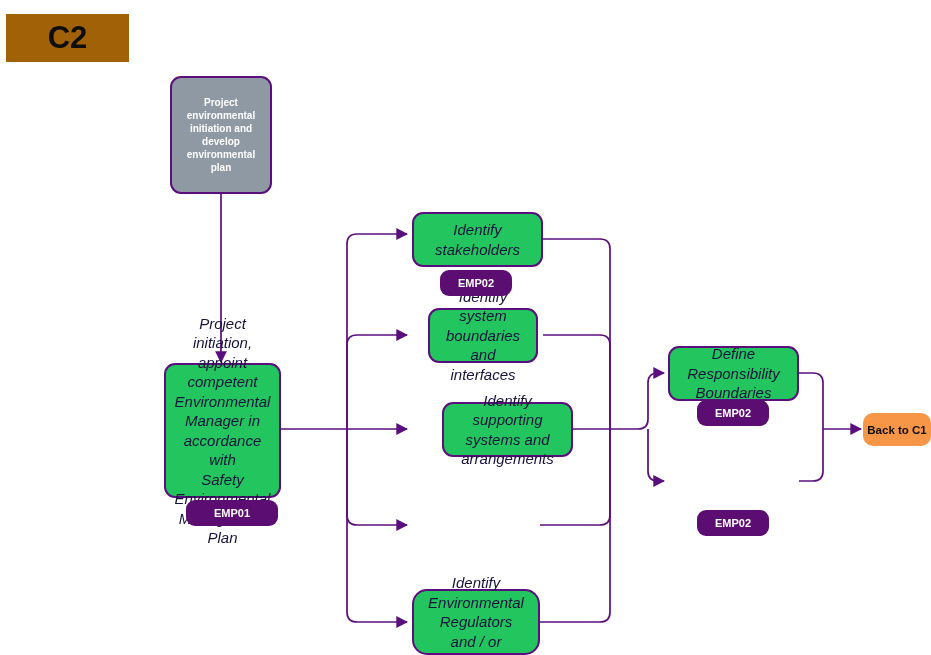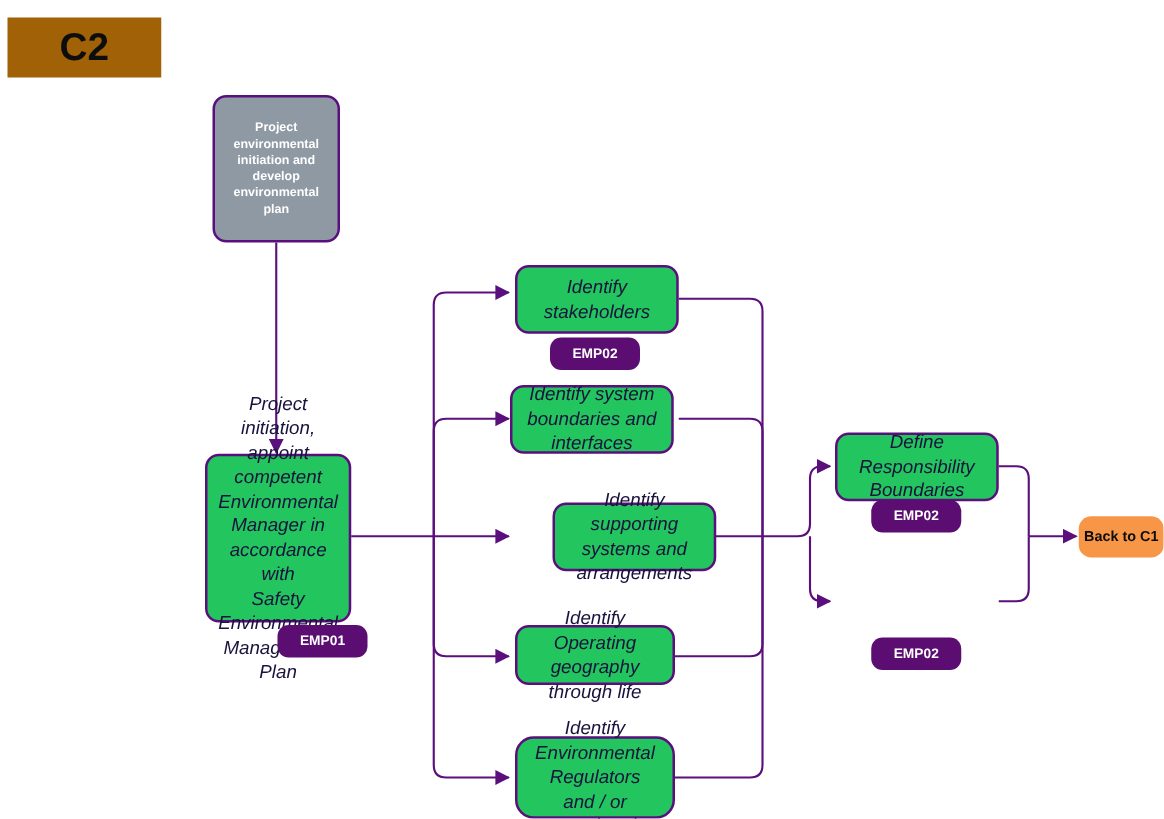--- a/index.html
+++ b/index.html
@@ -160,43 +160,39 @@
 
   <div class="node blue" style="left:164px; top:363px; width:117px; height:135px;">
     <span class="node-text">Project initiation,
 appoint competent
 Environmental
 Manager in
 accordance with
 Safety Environmental
 Management Plan</span>
   </div>
-  <div class="badge" style="left:186px; top:500px; width:72px; height:26px;margin-left:36px;">EMP01</div>
+  <div class="badge" style="left:186px; top:500px; width:92px; height:26px;">EMP01</div>
 
   <div class="node blue" style="left:412px; top:212px; width:131px; height:55px;">
     <span class="node-text">Identify stakeholders</span>
   </div>
   <div class="badge" style="left:440px; top:270px; width:72px; height:26px;">EMP02</div>
 
-  <div class="node blue" style="left:408px; top:308px; width:131px; height:55px;justify-content:center;">
+  <div class="node blue" style="left:428px; top:308px; width:110px; height:55px;justify-content:center;">
     <span class="node-text">Identify system
 boundaries and
 interfaces</span>
   </div>
 
   <div class="node blue" style="left:412px; top:402px; width:131px; height:55px;margin-left:30px;">
     <span class="node-text">Identify supporting
 systems and
 arrangements</span>
   </div>
 
-  <div class="node blue" style="left:412px; top:500px; width:128px; height:48px;">
-    <span class="node-text">Identify Operating
-geography through life</span>
-  </div>
 
   <div class="node blue" style="left:412px; top:589px; width:128px; height:66px;border-radius:15px;">
     <span class="node-text">Identify Environmental
 Regulators
 and / or
 approval regime</span>
   </div>
 
   <div class="node blue" style="left:668px; top:346px; width:131px; height:55px;">
     <span class="node-text">Define Responsibility

